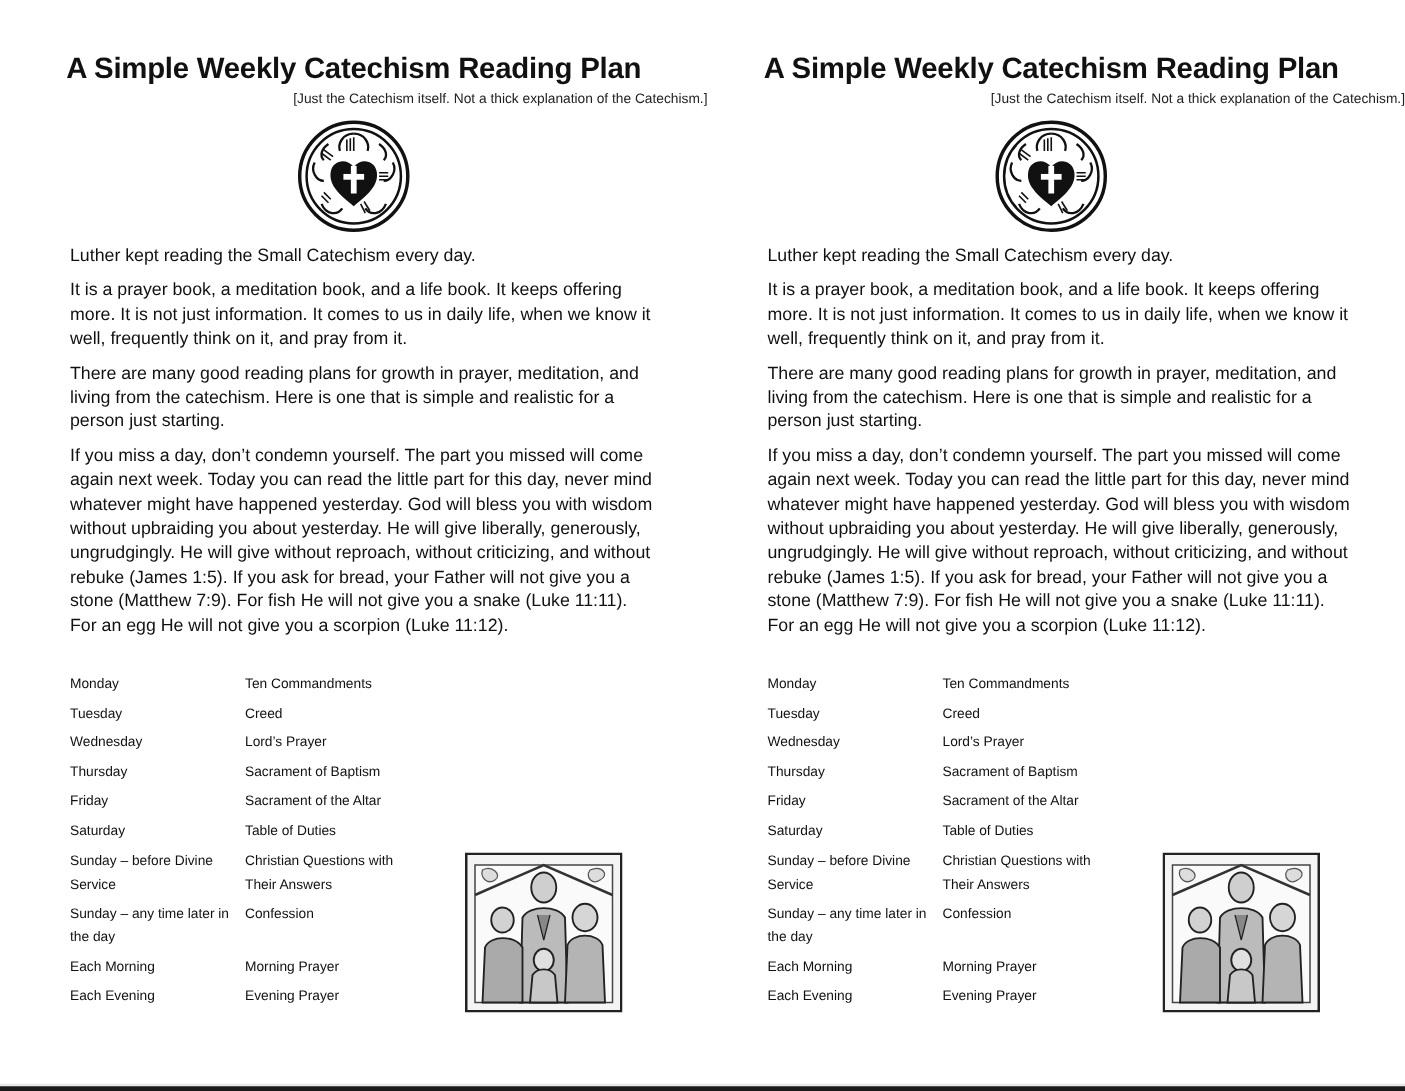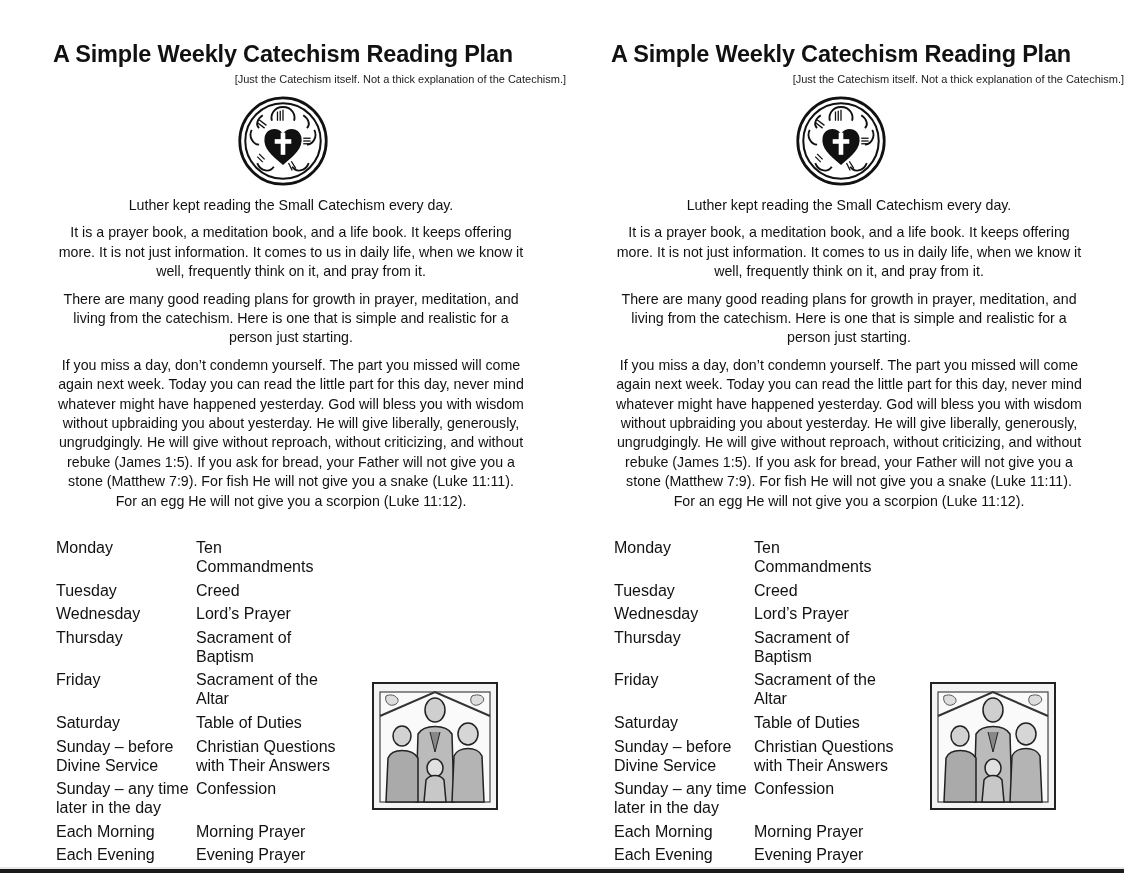--- a/index.html
+++ b/index.html
@@ -20,24 +20,24 @@
     .subtitle {
       position: absolute; top: 67px; left: 0; width: 566px; text-align: right;
       font-size: 11px; color: #222;
     }
     .seal {
       position: absolute; top: 89px; left: 237px; width: 92px; height: 92px;
     }
     .para {
       font-size: 14.2px; line-height: 19.4px; margin: 0 0 8px 0; color: #111;
     }
-    .text-block { top: 190px; text-align: center; }
+    .text-block { top: 190px; }
     .schedule {
       position: absolute; top: 532px; left: 56px; width: 310px;
-      font-size: 16px; line-height: 19px; color: #111;
+      font-size: 11px; line-height: 19px; color: #111;
     }
     .srow { display: flex; margin-bottom: 4.6px; }
     .sday { width: 156px; flex: none; }
     .sreading { flex: 1; }
     .family-art {
       position: absolute; top: 676px; left: 372px; width: 126px; height: 128px;
     }
     .bottom-bar {
       position: absolute; left: 0; top: 869px; width: 1124px; height: 4px; background: #1a1a1a;
     }

